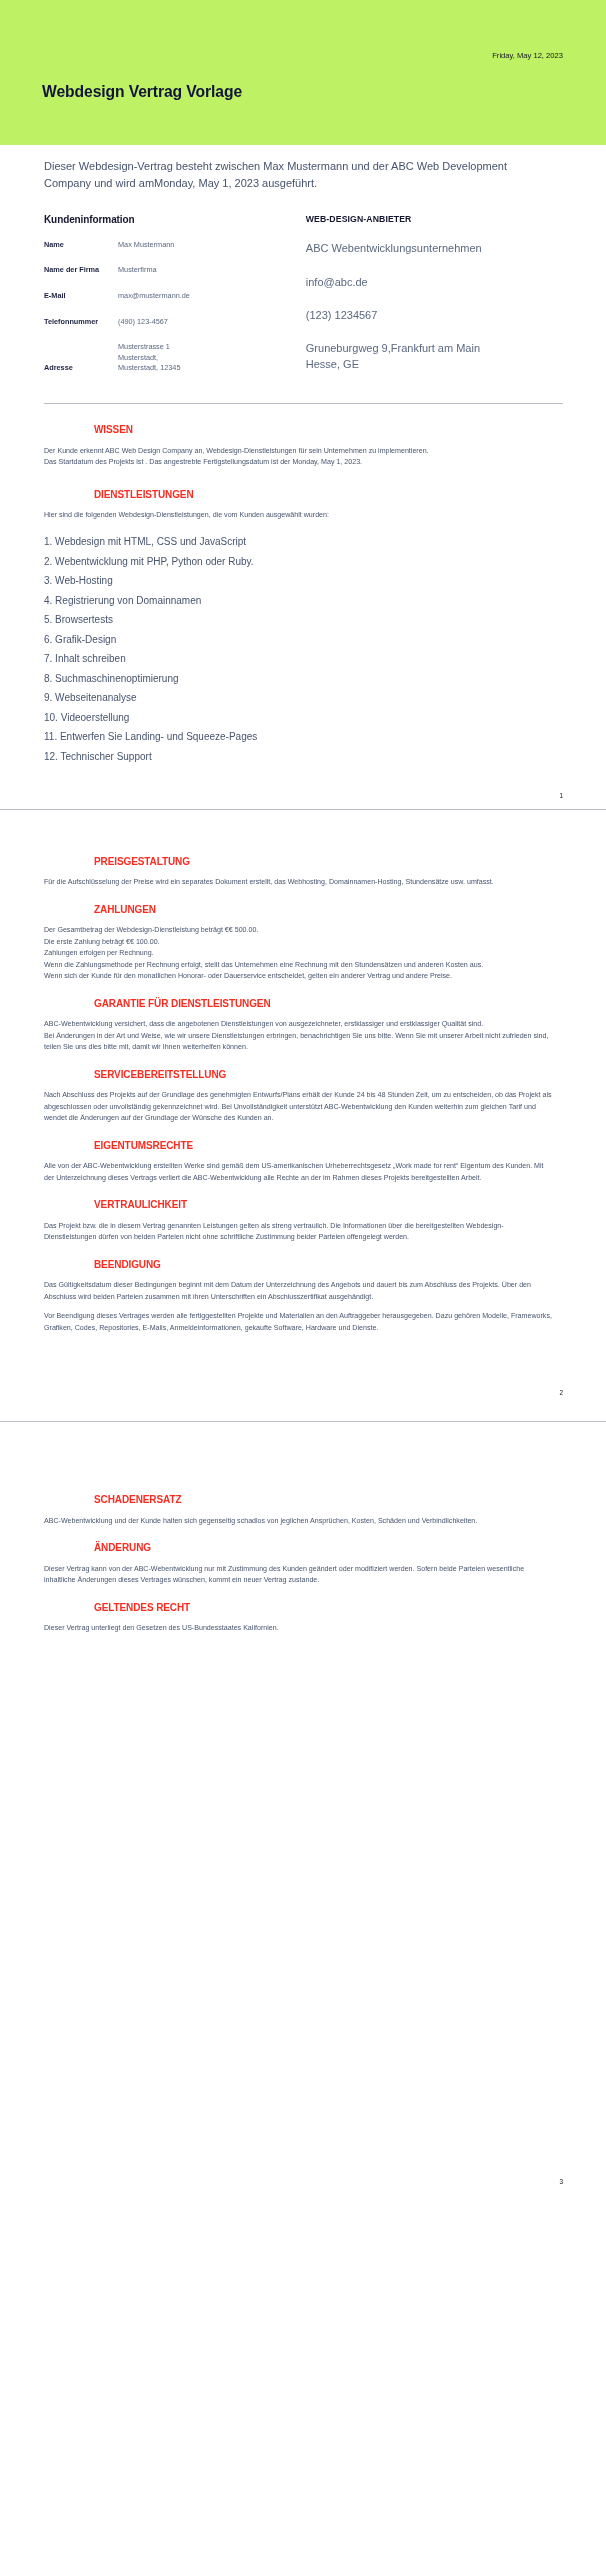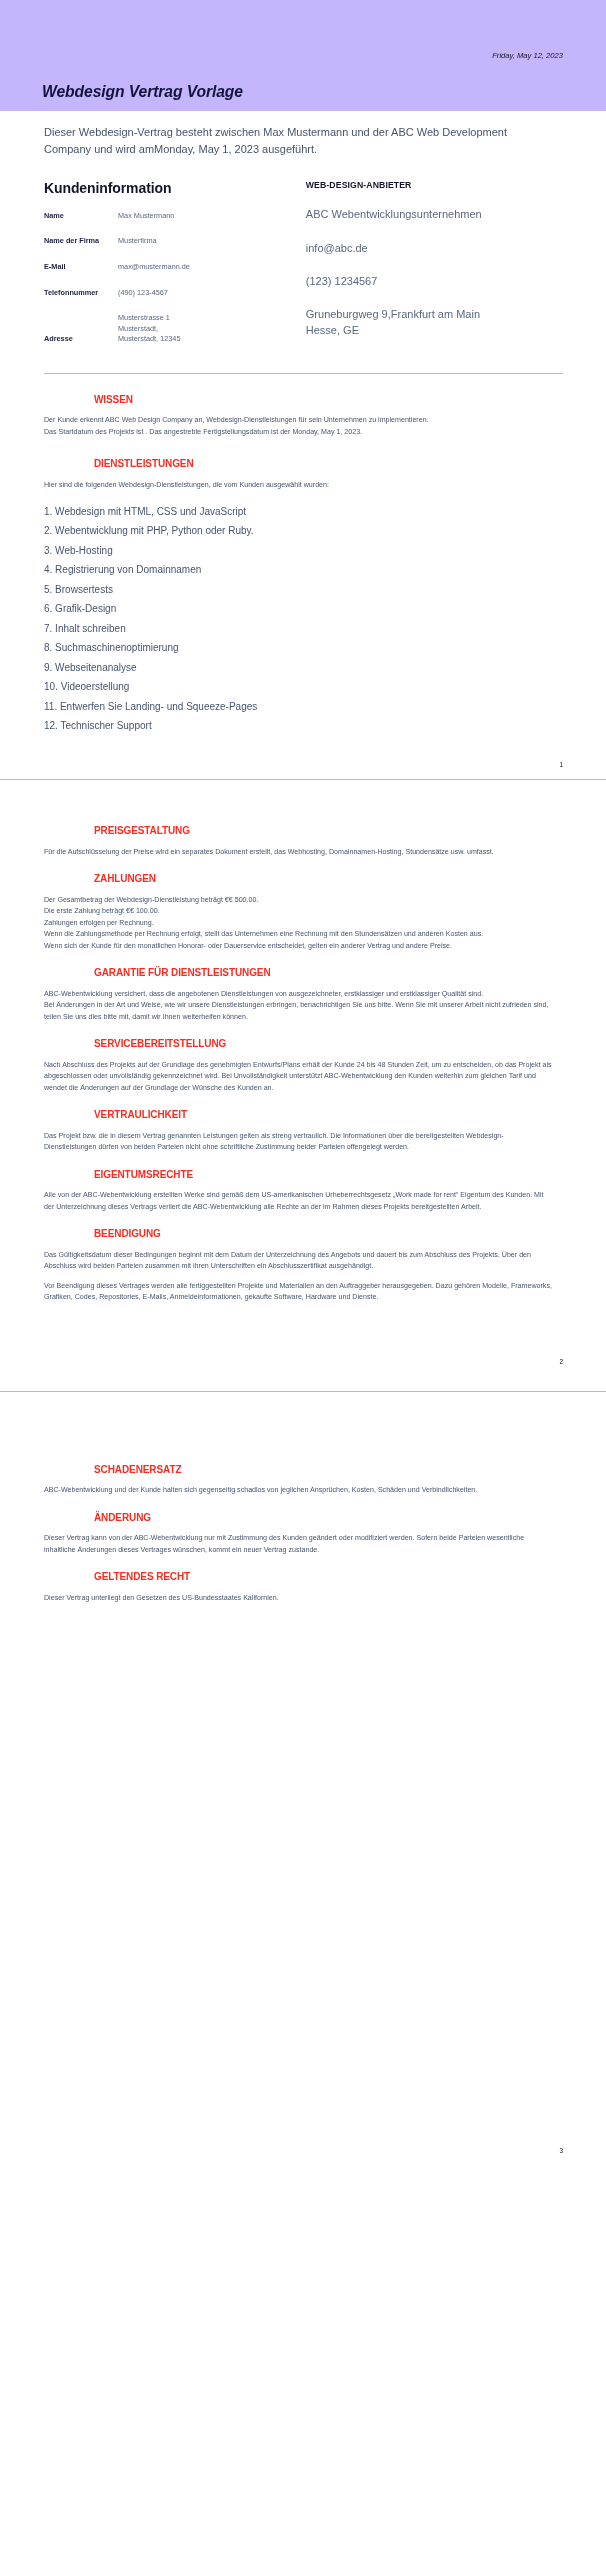--- a/index.html
+++ b/index.html
@@ -14,25 +14,24 @@
     -webkit-font-smoothing: antialiased;
   }
   .doc {
     width: 607px;
     position: relative;
     background: #ffffff;
   }
 
   
   .header-band {
-    background: #c4b5fd;
-    height: 111px;
+    background: #bef264;
+    height: 145px;
     position: relative;
     box-sizing: border-box;
-    font-style: italic;
   }
   .doc-date {
     position: absolute;
     right: 44px;
     top: 51px;
     font-size: 7.6px;
     color: #131521;
     font-family: "Liberation Sans", sans-serif;
     letter-spacing: 0px;
   }
@@ -64,21 +63,21 @@
 
   
   .info-block {
     display: flex;
     margin-top: 22px;
   }
   .info-left { width: 256px; flex: none; }
   .info-right { flex: 1; padding-left: 5.8px; }
 
   .info-heading {
-    font-size: 14px;
+    font-size: 10px;
     font-weight: bold;
     color: #13152e;
     margin: 0 0 15px 0;
     letter-spacing: -0.1px;
   }
   .info-heading.small {
     font-size: 8.7px;
     letter-spacing: 0.1px;
     margin-bottom: 17.4px;
   }
@@ -279,27 +278,27 @@
       <p class="body-text">ABC-Webentwicklung versichert, dass die angebotenen Dienstleistungen von ausgezeichneter, erstklassiger und erstklassiger Qualität sind.
 Bei Änderungen in der Art und Weise, wie wir unsere Dienstleistungen erbringen, benachrichtigen Sie uns bitte. Wenn Sie mit unserer Arbeit nicht zufrieden sind, teilen Sie uns dies bitte mit, damit wir Ihnen weiterhelfen können.</p>
     </div>
 
     <div class="section">
       <h3 class="section-title tight">SERVICEBEREITSTELLUNG</h3>
       <p class="body-text">Nach Abschluss des Projekts auf der Grundlage des genehmigten Entwurfs/Plans erhält der Kunde 24 bis 48 Stunden Zeit, um zu entscheiden, ob das Projekt als abgeschlossen oder unvollständig gekennzeichnet wird. Bei Unvollständigkeit unterstützt ABC-Webentwicklung den Kunden weiterhin zum gleichen Tarif und wendet die Änderungen auf der Grundlage der Wünsche des Kunden an.</p>
     </div>
 
     <div class="section">
+      <h3 class="section-title tight">EIGENTUMSRECHTE</h3>
+      <p class="body-text">Alle von der ABC-Webentwicklung erstellten Werke sind gemäß dem US-amerikanischen Urheberrechtsgesetz „Work made for rent“ Eigentum des Kunden. Mit der Unterzeichnung dieses Vertrags verliert die ABC-Webentwicklung alle Rechte an der im Rahmen dieses Projekts bereitgestellten Arbeit.</p>
+    </div>
+
+    <div class="section">
       <h3 class="section-title tight">VERTRAULICHKEIT</h3>
       <p class="body-text">Das Projekt bzw. die in diesem Vertrag genannten Leistungen gelten als streng vertraulich. Die Informationen über die bereitgestellten Webdesign-Dienstleistungen dürfen von beiden Parteien nicht ohne schriftliche Zustimmung beider Parteien offengelegt werden.</p>
-    </div>
-
-    <div class="section">
-      <h3 class="section-title tight">EIGENTUMSRECHTE</h3>
-      <p class="body-text">Alle von der ABC-Webentwicklung erstellten Werke sind gemäß dem US-amerikanischen Urheberrechtsgesetz „Work made for rent“ Eigentum des Kunden. Mit der Unterzeichnung dieses Vertrags verliert die ABC-Webentwicklung alle Rechte an der im Rahmen dieses Projekts bereitgestellten Arbeit.</p>
     </div>
 
     <div class="section">
       <h3 class="section-title tight">BEENDIGUNG</h3>
       <p class="body-text">Das Gültigkeitsdatum dieser Bedingungen beginnt mit dem Datum der Unterzeichnung des Angebots und dauert bis zum Abschluss des Projekts. Über den Abschluss wird beiden Parteien zusammen mit ihren Unterschriften ein Abschlusszertifikat ausgehändigt.</p>
       <p class="body-text">Vor Beendigung dieses Vertrages werden alle fertiggestellten Projekte und Materialien an den Auftraggeber herausgegeben. Dazu gehören Modelle, Frameworks, Grafiken, Codes, Repositories, E-Mails, Anmeldeinformationen, gekaufte Software, Hardware und Dienste.</p>
     </div>
 
     <div class="spacer-lg"></div>
     <div class="page-number">2</div>

